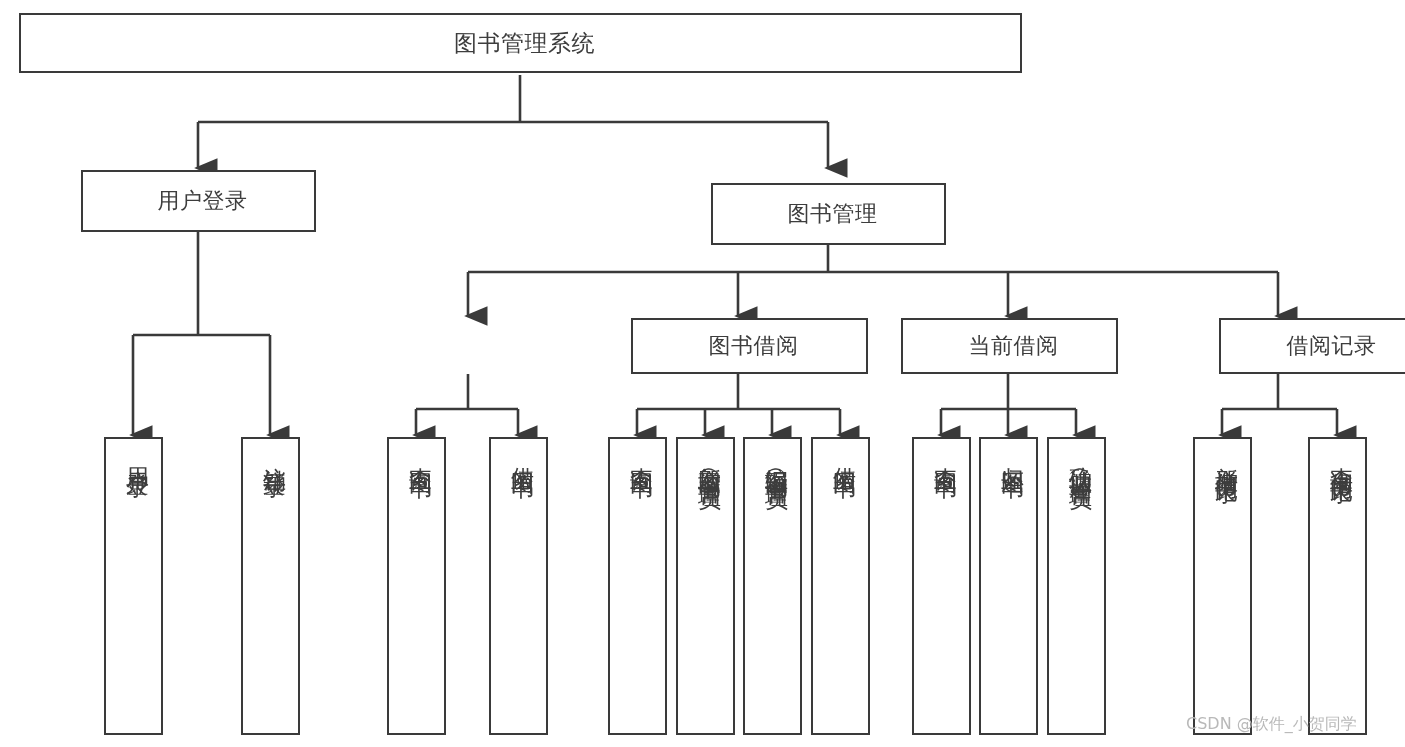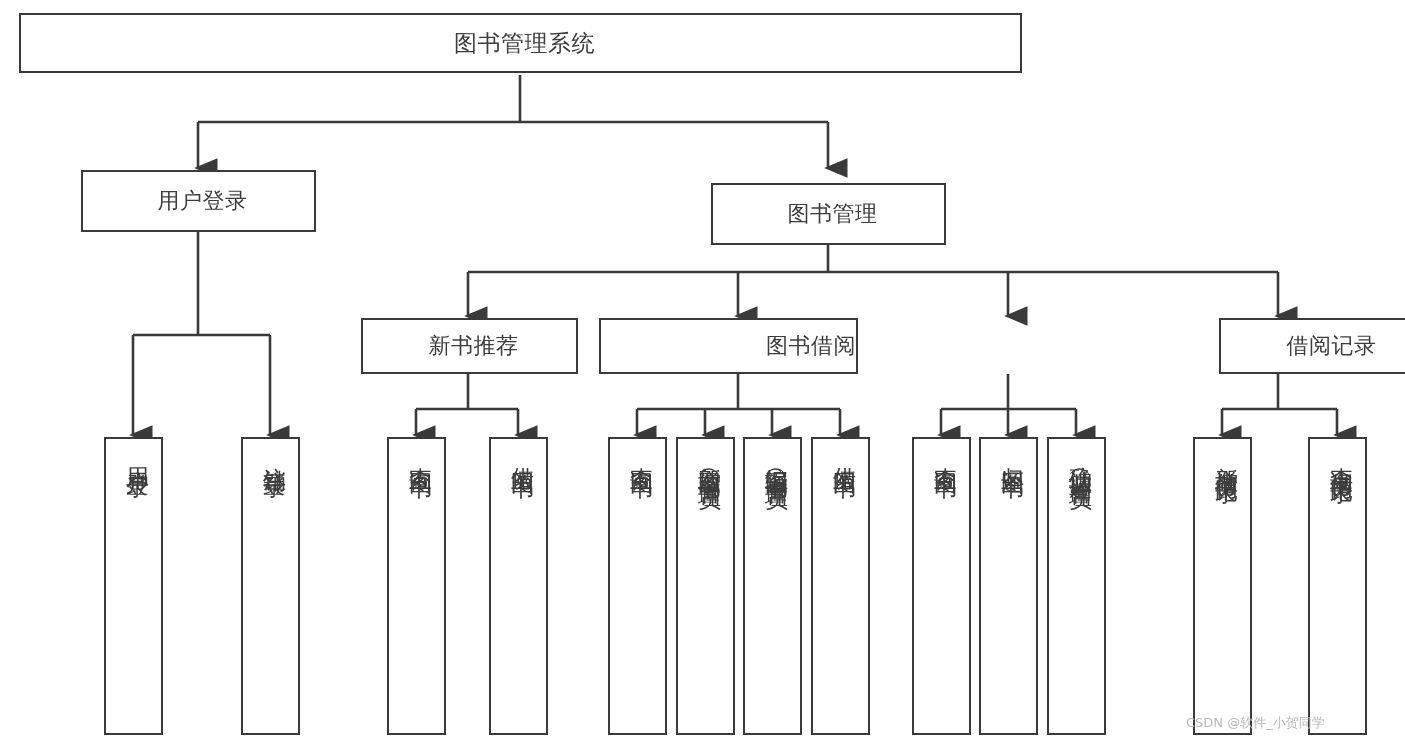--- a/index.html
+++ b/index.html
@@ -56,21 +56,21 @@
     writing-mode: vertical-rl;
     text-orientation: upright;
     font-size: 23px;
     letter-spacing: 3px;
     line-height: 1;
   }
   .watermark {
     position: absolute;
     left: 1186px;
     top: 714px;
-    font-size: 13px;
+    font-size: 16px;
     color: #b9b9b9;
     white-space: nowrap;
     font-family: "DejaVu Sans", "Liberation Sans", sans-serif;
   }
 </style>
 </head>
 <body>
 
 <div id="canvas">
 
@@ -149,25 +149,25 @@
     <span class="node-label">图书管理系统</span>
   </div>
 
   <div class="node h-node" style="left:81px; top:170px; width:235px; height:62px;">
     <span class="node-label">用户登录</span>
   </div>
   <div class="node h-node" style="left:711px; top:183px; width:235px; height:62px;">
     <span class="node-label">图书管理</span>
   </div>
 
-  <div class="node h-node" style="left:361px; top:318px; width:217px; height:56px;">
-    <span class="node-label">新书推荐</span>
-  </div>
-  <div class="node h-node" style="left:599px; top:318px; width:259px; height:56px;justify-content:flex-end;">
+  <div class="node h-node" style="left:631px; top:318px; width:237px; height:56px;">
     <span class="node-label">图书借阅</span>
+  </div>
+  <div class="node h-node" style="left:901px; top:318px; width:217px; height:56px;">
+    <span class="node-label">当前借阅</span>
   </div>
   <div class="node h-node" style="left:1171px; top:318px; width:217px; height:56px;margin-left:48px;">
     <span class="node-label">借阅记录</span>
   </div>
 
   <div class="node leaf" style="left:104px; top:437px; width:59px; height:298px;">
     <span class="node-label">用户登录</span>
   </div>
   <div class="node leaf" style="left:241px; top:437px; width:59px; height:298px;">
     <span class="node-label">注销登录</span>

